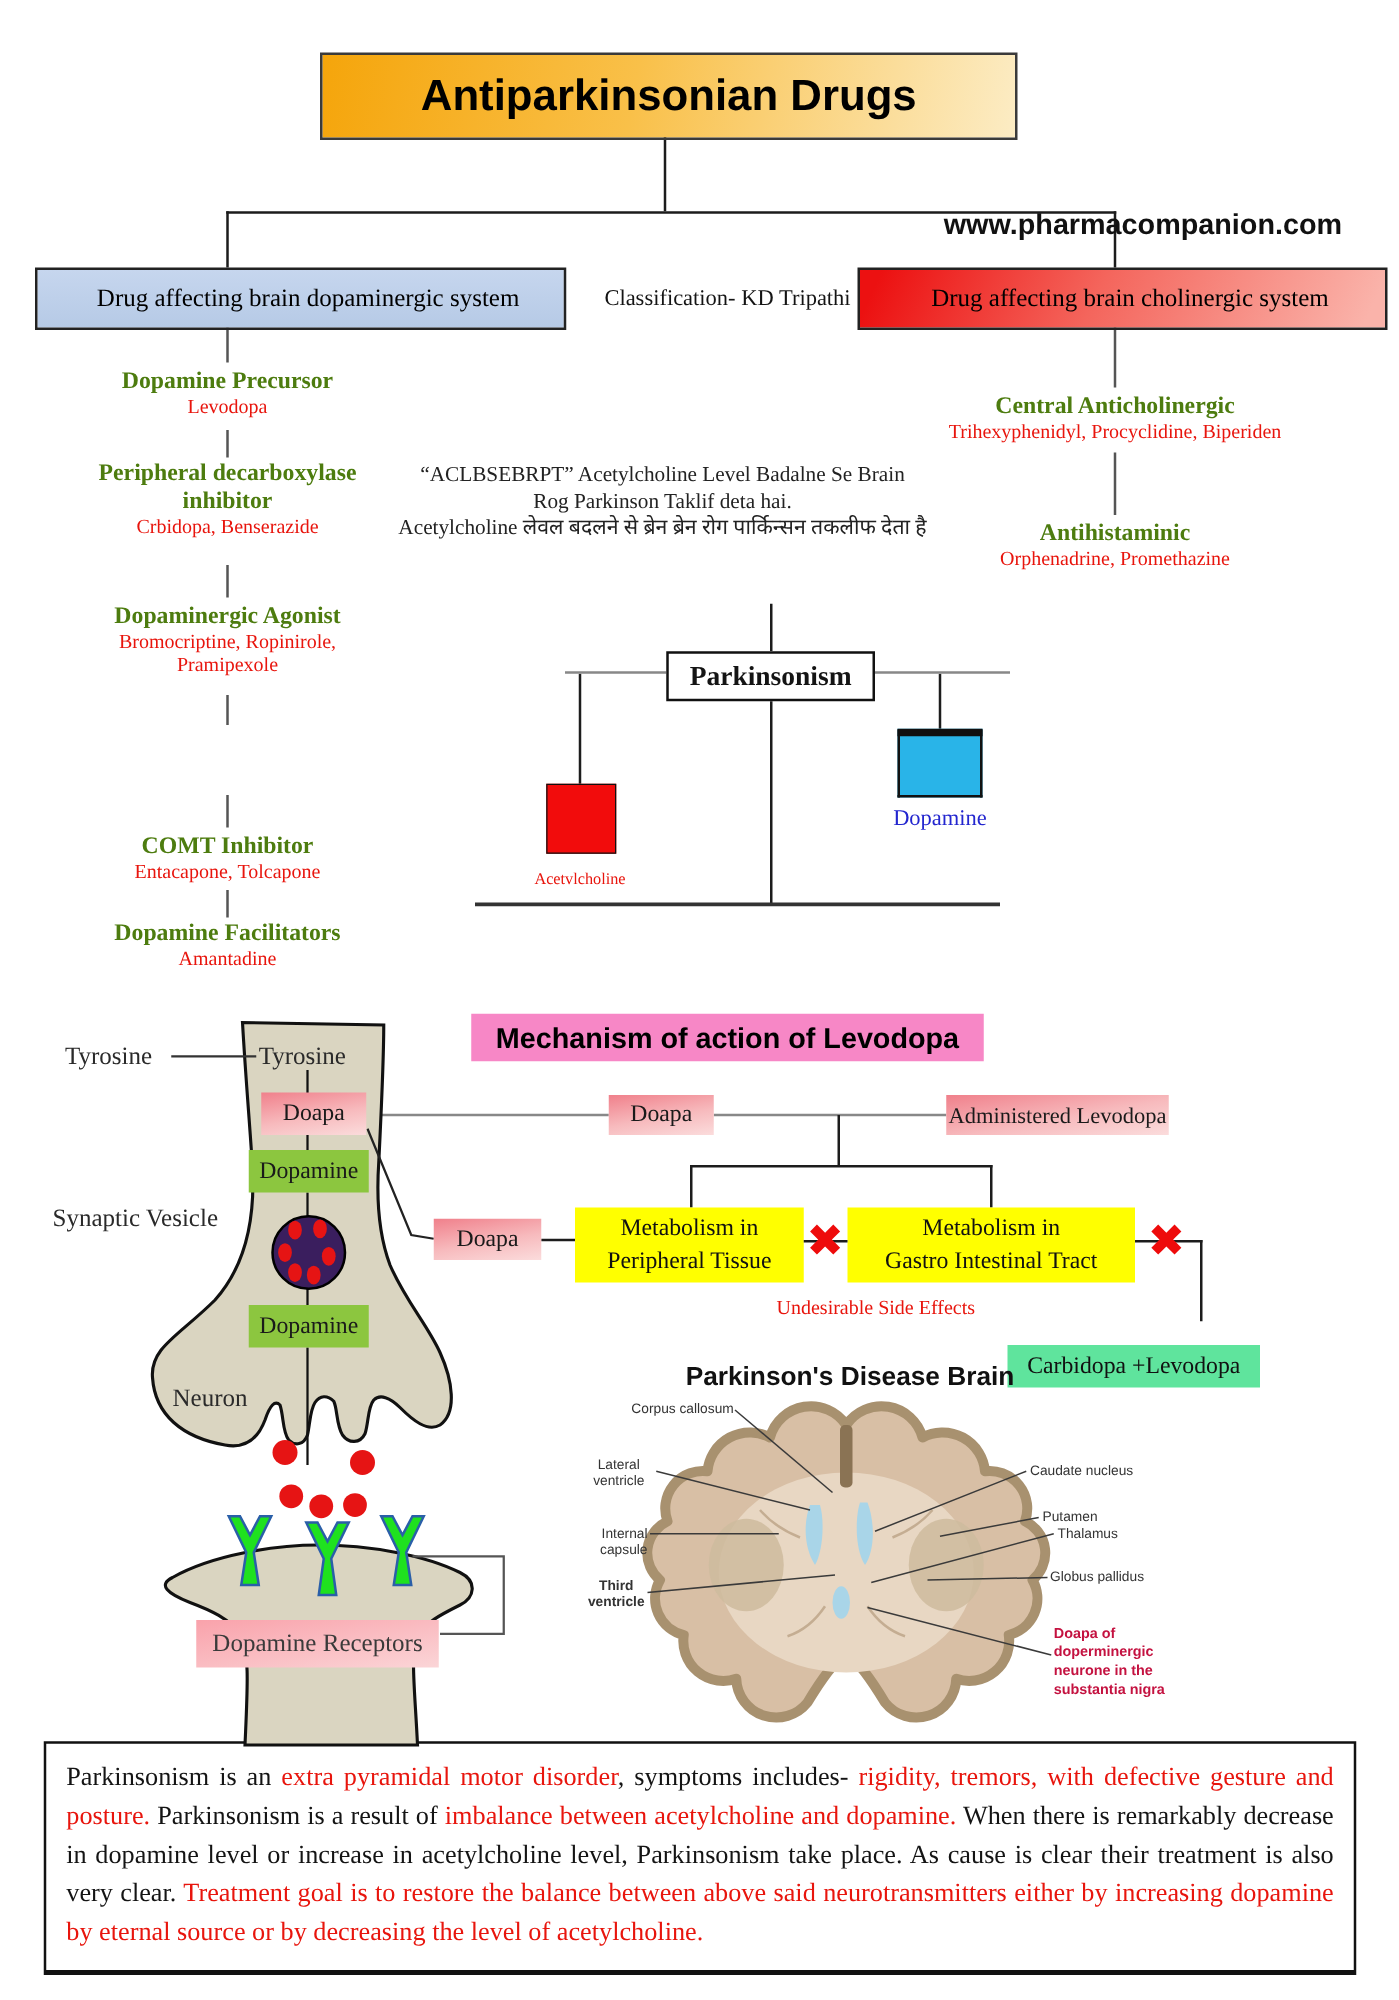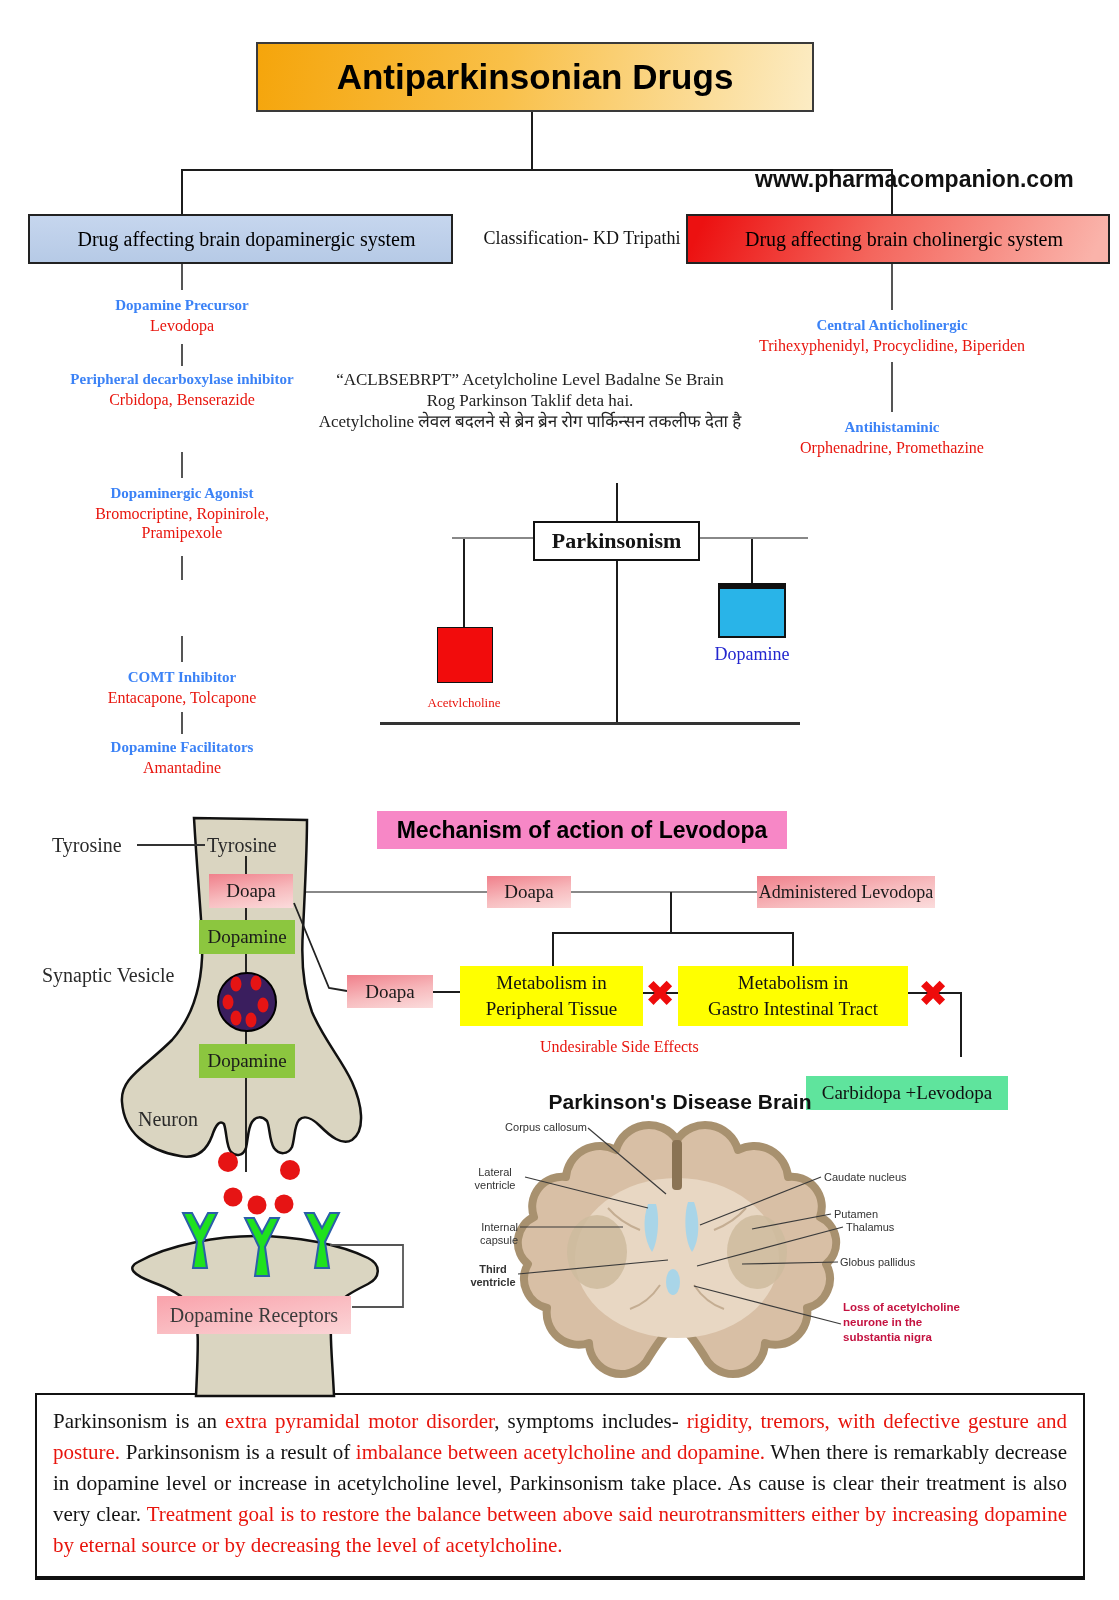--- a/index.html
+++ b/index.html
@@ -19,41 +19,41 @@
     background:linear-gradient(100deg,#f5a50b,#f9c049 45%,#fcecc4);
     font-family:"Liberation Sans",sans-serif;font-weight:800;font-size:35px;line-height:66px;text-align:center;color:#000;}
   .website{left:755px;top:122px;width:340px;font-family:"Liberation Sans",sans-serif;font-weight:bold;font-size:23px;color:#111;margin-top:44px;}
 
   .cls-box{height:46px;border:2px solid #222;font-size:20px;line-height:46px;text-align:center;color:#000;}
   .cls-blue{left:28px;top:214px;width:409px;background:linear-gradient(180deg,#c6d6ee,#b6cae6);}
   .cls-red{left:686px;top:214px;width:408px;background:linear-gradient(115deg,#ec1111 4%,#f4655c 45%,#fab3aa 96%);}
   .cls-note{left:445px;top:228px;width:250px;font-size:18px;text-align:center;}
 
   .drug-item{left:32px;width:300px;text-align:center;}
-  .drug-item .nm{font-weight:bold;font-size:15px;line-height:22px;color:#3b82f6;}
+  .drug-item .nm{font-weight:bold;font-size:19px;line-height:22px;color:#4d7c0f;}
   .drug-item .dg{font-size:16px;line-height:19px;color:#e8150d;}
   .rcol{left:742px;width:300px;text-align:center;}
 
   .mnemonic{left:315px;top:369px;width:430px;text-align:center;font-size:17px;line-height:21px;color:#222;}
 
   .park-box{left:533px;top:521px;width:163px;height:36px;background:#fff;border:2.5px solid #111;
     font-weight:bold;font-size:22px;line-height:36px;text-align:center;z-index:3;}
   .sq-red{left:437px;top:627px;width:54px;height:54px;background:#f20c0c;border:1.5px solid #111;}
   .sq-blue{left:718px;top:583px;width:64px;height:47px;background:#29b4e8;border:2px solid #111;border-top:6px solid #101010;}
   .balance-caption{left:330px;top:728px;width:500px;text-align:center;font-size:21px;}
 
   .mech-header{left:377px;top:811px;width:410px;height:38px;background:#f787c6;
     font-family:"Liberation Sans",sans-serif;font-weight:800;font-size:23px;line-height:38px;text-align:center;color:#000;}
 
   .pinkbox{background:linear-gradient(170deg,#f0808b,#f7babd 55%,#fbdcdc);text-align:center;color:#1a1a1a;}
   .greenbox{background:#8cc63f;text-align:center;color:#1a1a1a;}
   .yellowbox{position:absolute;background:#ffff00;text-align:center;font-size:19px;line-height:26px;padding-top:4px;color:#111;}
   .mintbox{left:806px;top:1076px;width:202px;height:34px;background:#5fe49d;font-size:19px;line-height:34px;text-align:center;color:#111;}
   .xmark{position:absolute;width:40px;color:#ee0b0b;font-family:"DejaVu Sans",sans-serif;font-weight:bold;font-size:36px;line-height:40px;text-align:center;z-index:3;}
-  .undesirable{left:540px;top:1038px;width:240px;text-align:left;font-size:16px;color:#e8150d;}
+  .undesirable{left:540px;top:1038px;width:240px;text-align:right;font-size:16px;color:#e8150d;}
 
   .neuron-label{font-size:20px;color:#2a2a2a;}
   .recept-box{left:157px;top:1296px;width:194px;height:38px;background:linear-gradient(170deg,#f9a2ab,#fbd5d7);
     font-size:20px;line-height:38px;text-align:center;color:#3a3a3a;}
 
   .brain-title{left:540px;top:1090px;width:280px;text-align:center;font-family:"Liberation Sans",sans-serif;font-weight:800;font-size:21px;color:#111;}
   .blabel{position:absolute;font-family:"Liberation Sans",sans-serif;font-size:11px;line-height:13px;color:#333;}
   .loss-label{left:843px;top:1300px;width:120px;font-family:"Liberation Sans",sans-serif;font-weight:bold;font-size:11.5px;line-height:15px;color:#c41240;}
 
   .bottom-box{left:35px;top:1393px;width:1014px;height:160px;border:2px solid #111;border-bottom-width:4px;
@@ -280,20 +280,20 @@
   </svg>
   <div class="blabel" style="left:495px;top:1121px;width:92px;text-align:right;">Corpus callosum</div>
   <div class="blabel" style="left:466px;top:1166px;width:58px;text-align:center;">Lateral ventricle</div>
   <div class="blabel" style="left:448px;top:1221px;width:70px;text-align:right;">Internal capsule</div>
   <div class="blabel" style="left:468px;top:1263px;width:50px;text-align:center;font-weight:bold;">Third ventricle</div>
   <div class="blabel" style="left:824px;top:1171px;width:95px;">Caudate nucleus</div>
   <div class="blabel" style="left:834px;top:1208px;width:70px;">Putamen</div>
   <div class="blabel" style="left:846px;top:1221px;width:70px;">Thalamus</div>
   <div class="blabel" style="left:840px;top:1256px;width:95px;">Globus pallidus</div>
   <div class="abs loss-label">
-    <div>Loss of acetylcholine</div>
+    <div>Doapa of doperminergic</div>
     <div>neurone in the</div>
     <div>substantia nigra</div>
   </div>
 
   <div class="abs bottom-box"><span class="run-black">Parkinsonism is an </span><span class="run-red">extra pyramidal motor disorder</span><span class="run-black">, symptoms includes- </span><span class="run-red">rigidity, tremors, with defective gesture and posture.</span><span class="run-black">  Parkinsonism is a result of </span><span class="run-red">imbalance between acetylcholine and dopamine.</span><span class="run-black"> When there is remarkably decrease in dopamine level or increase in acetylcholine level, Parkinsonism take place. As cause is clear their treatment is also very clear. </span><span class="run-red">Treatment goal is to restore the balance between above said neurotransmitters either by increasing dopamine by eternal source or by decreasing the level of acetylcholine.</span></div>
 
 </div>
 
 </body></html>

